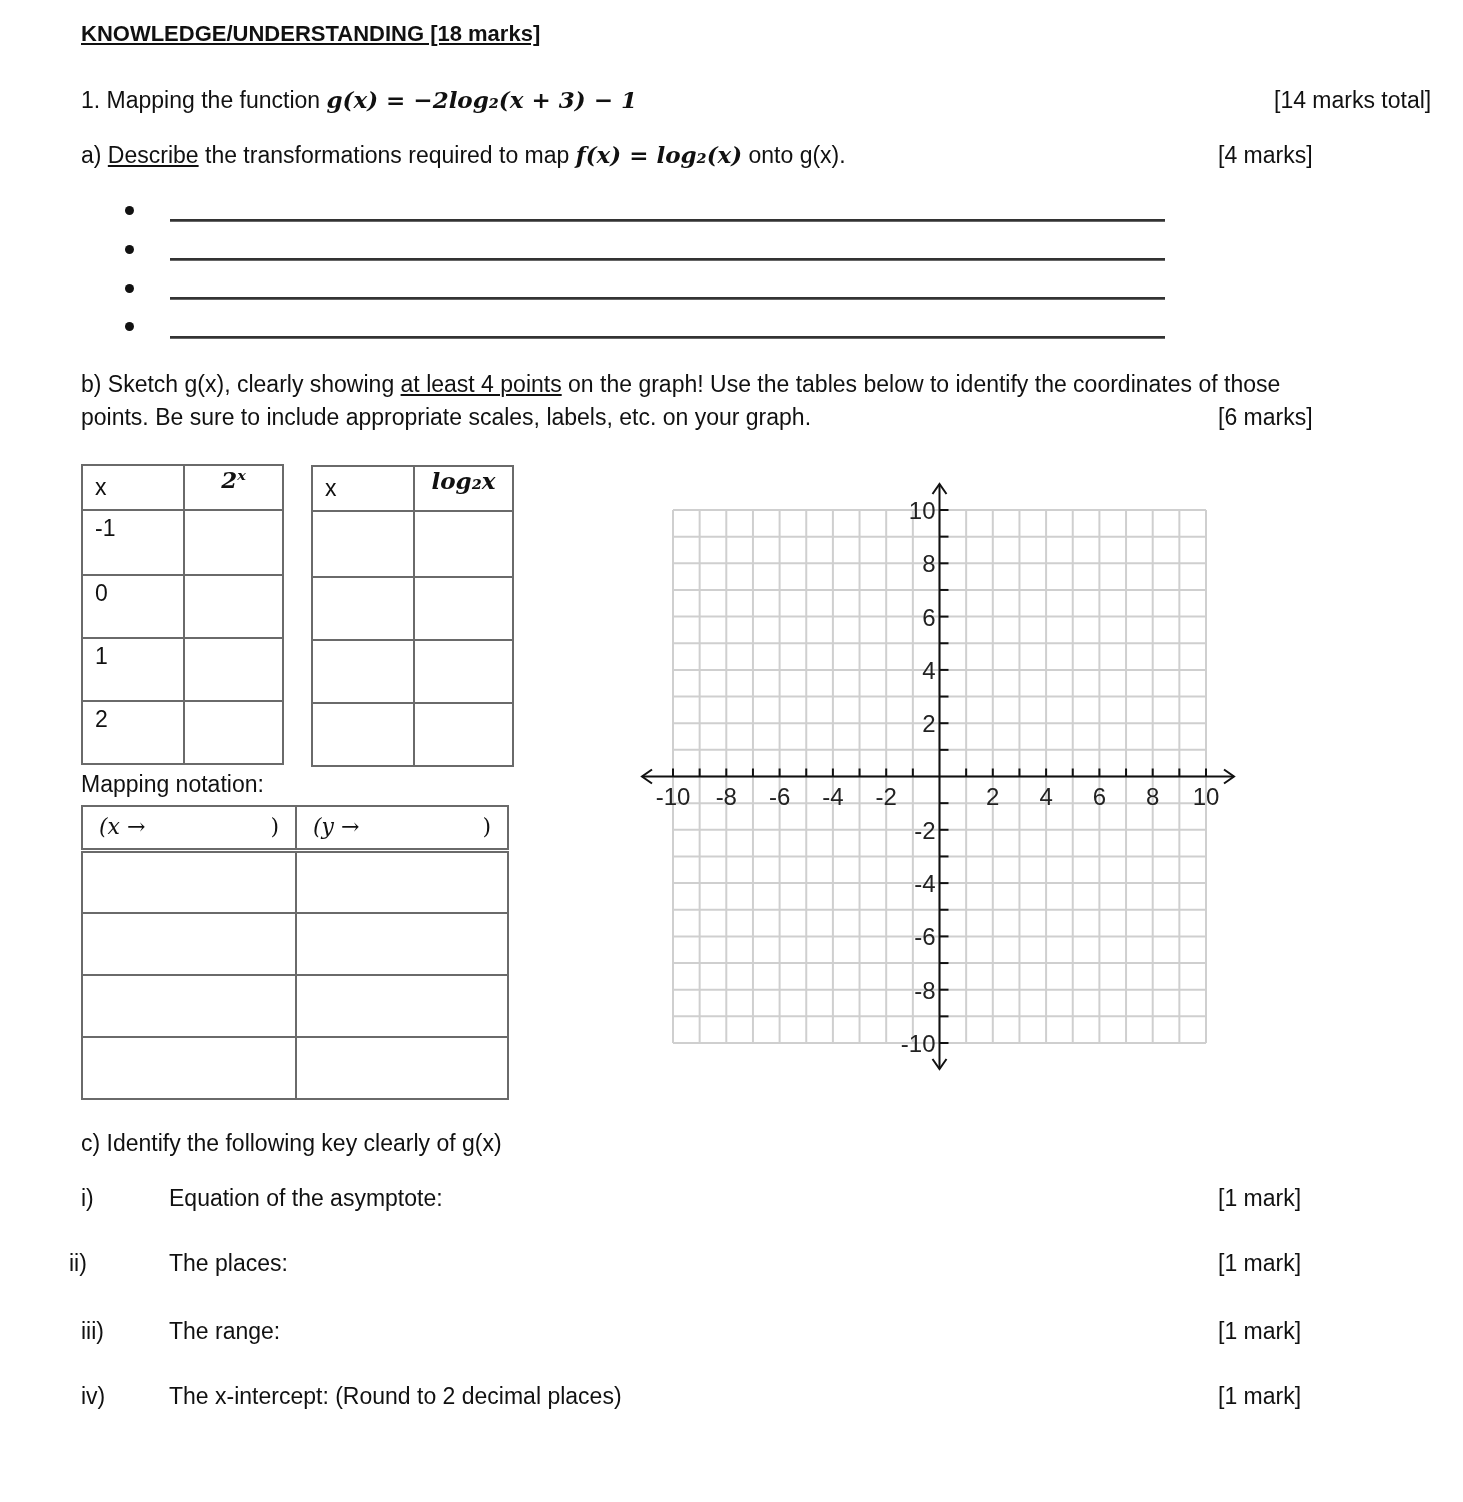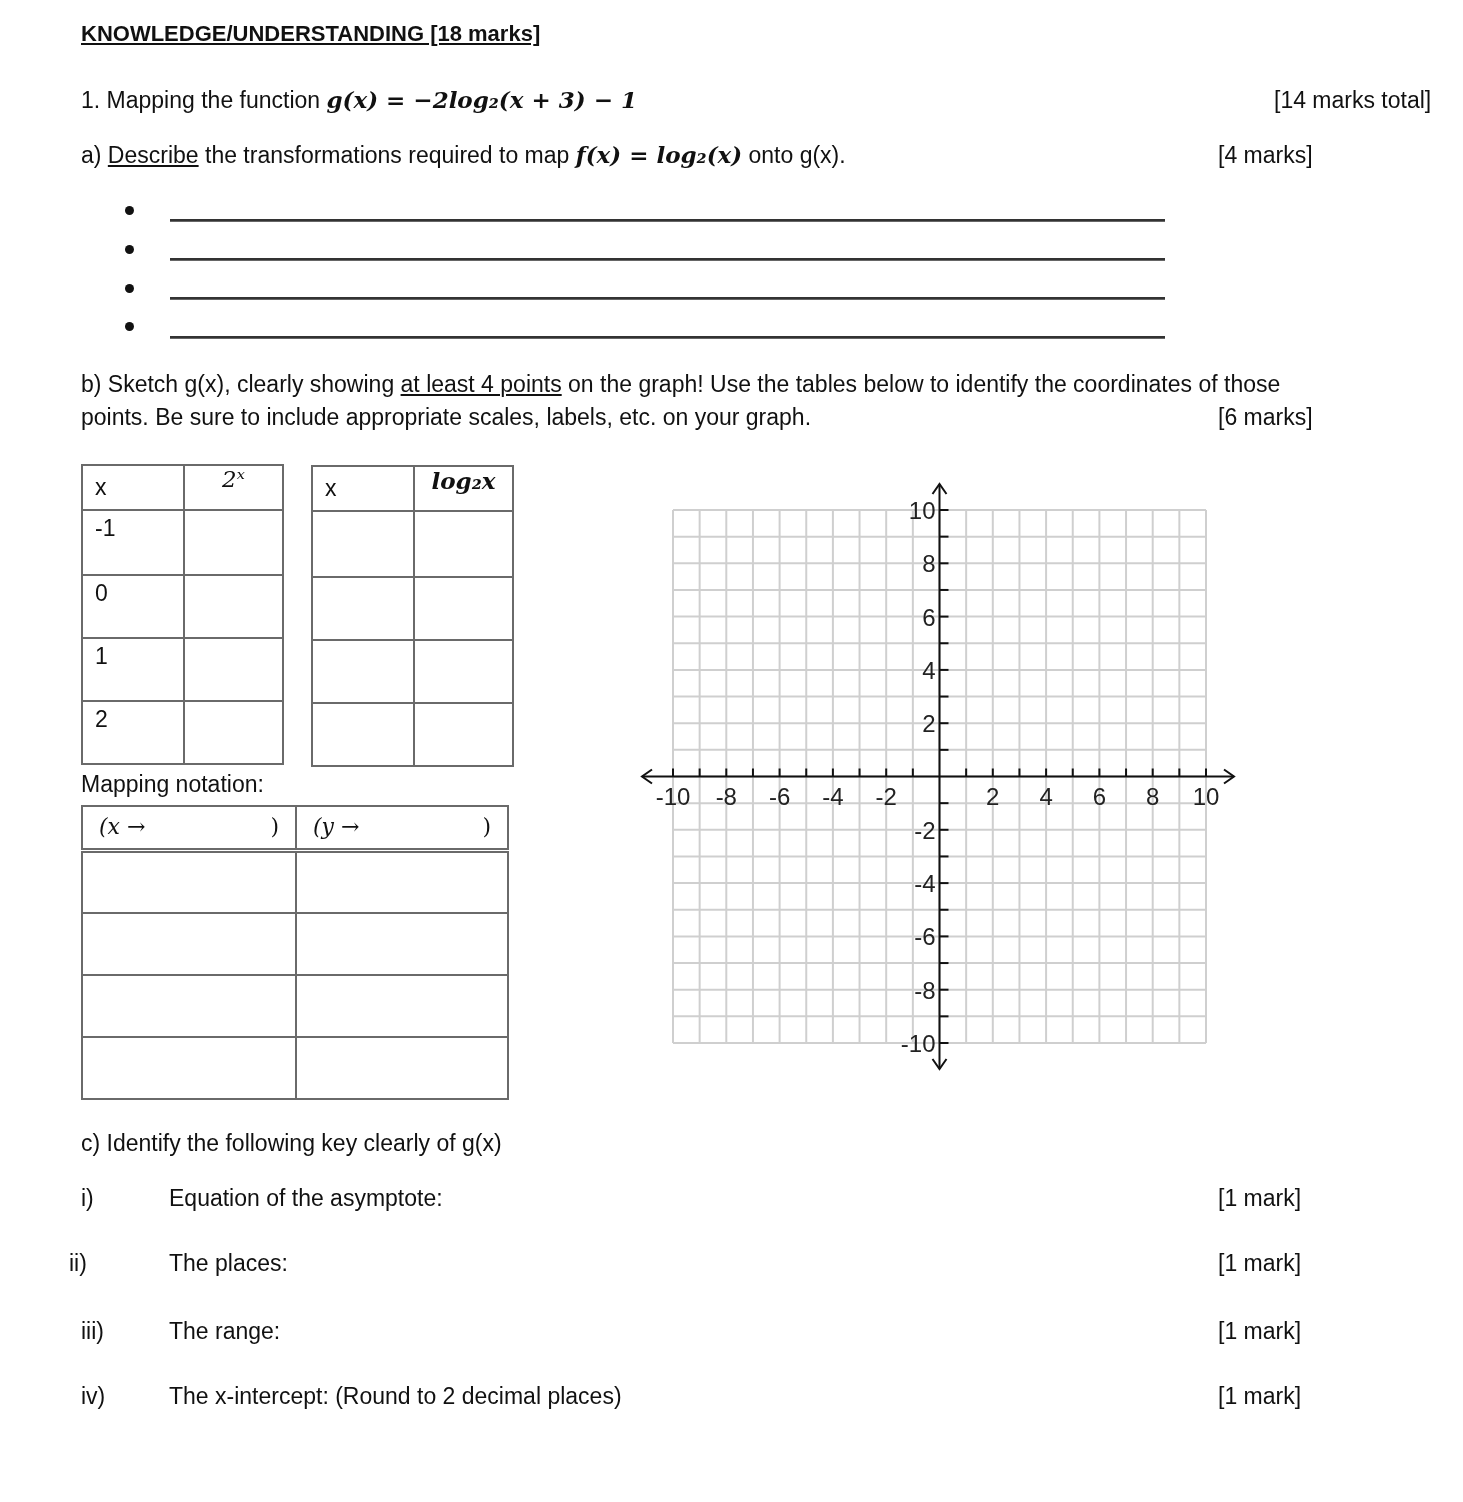--- a/index.html
+++ b/index.html
@@ -62,21 +62,21 @@
 </div>
 <div class="t" style="left:81px; top:403px;">points. Be sure to include appropriate scales, labels, etc. on your graph.</div>
 <div class="marks" style="left:1218px; top:403px;">[6 marks]</div>
 
 <table class="grid" style="left:81px; top:464px; width:203px;">
   <tbody>
       <tr style="height:45px;">
     <td style="width:100px;">
           <span class="cell-text" style="padding-top:8px;">x</span>
         </td>
-    <td class="hdr mathn"><span style="font-style:italic;">2ˣ</span></td>
+    <td class="hdr mathn"><span style="font-style:italic;font-weight:bold;">2ˣ</span></td>
   </tr>
   <tr style="height:65px;">
     <td>
           <span class="cell-text">-1</span>
         </td>
     <td>
           <span class="cell-text"></span>
         </td>
   </tr>
   <tr style="height:63px;">

